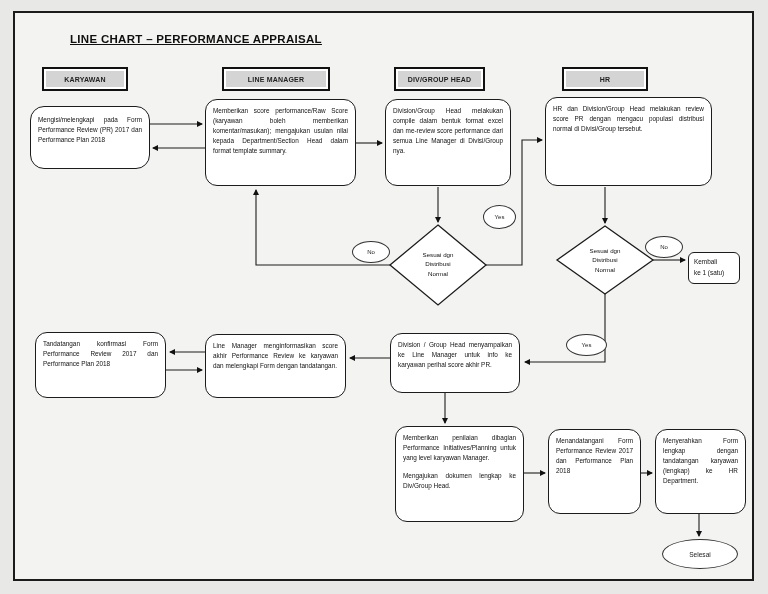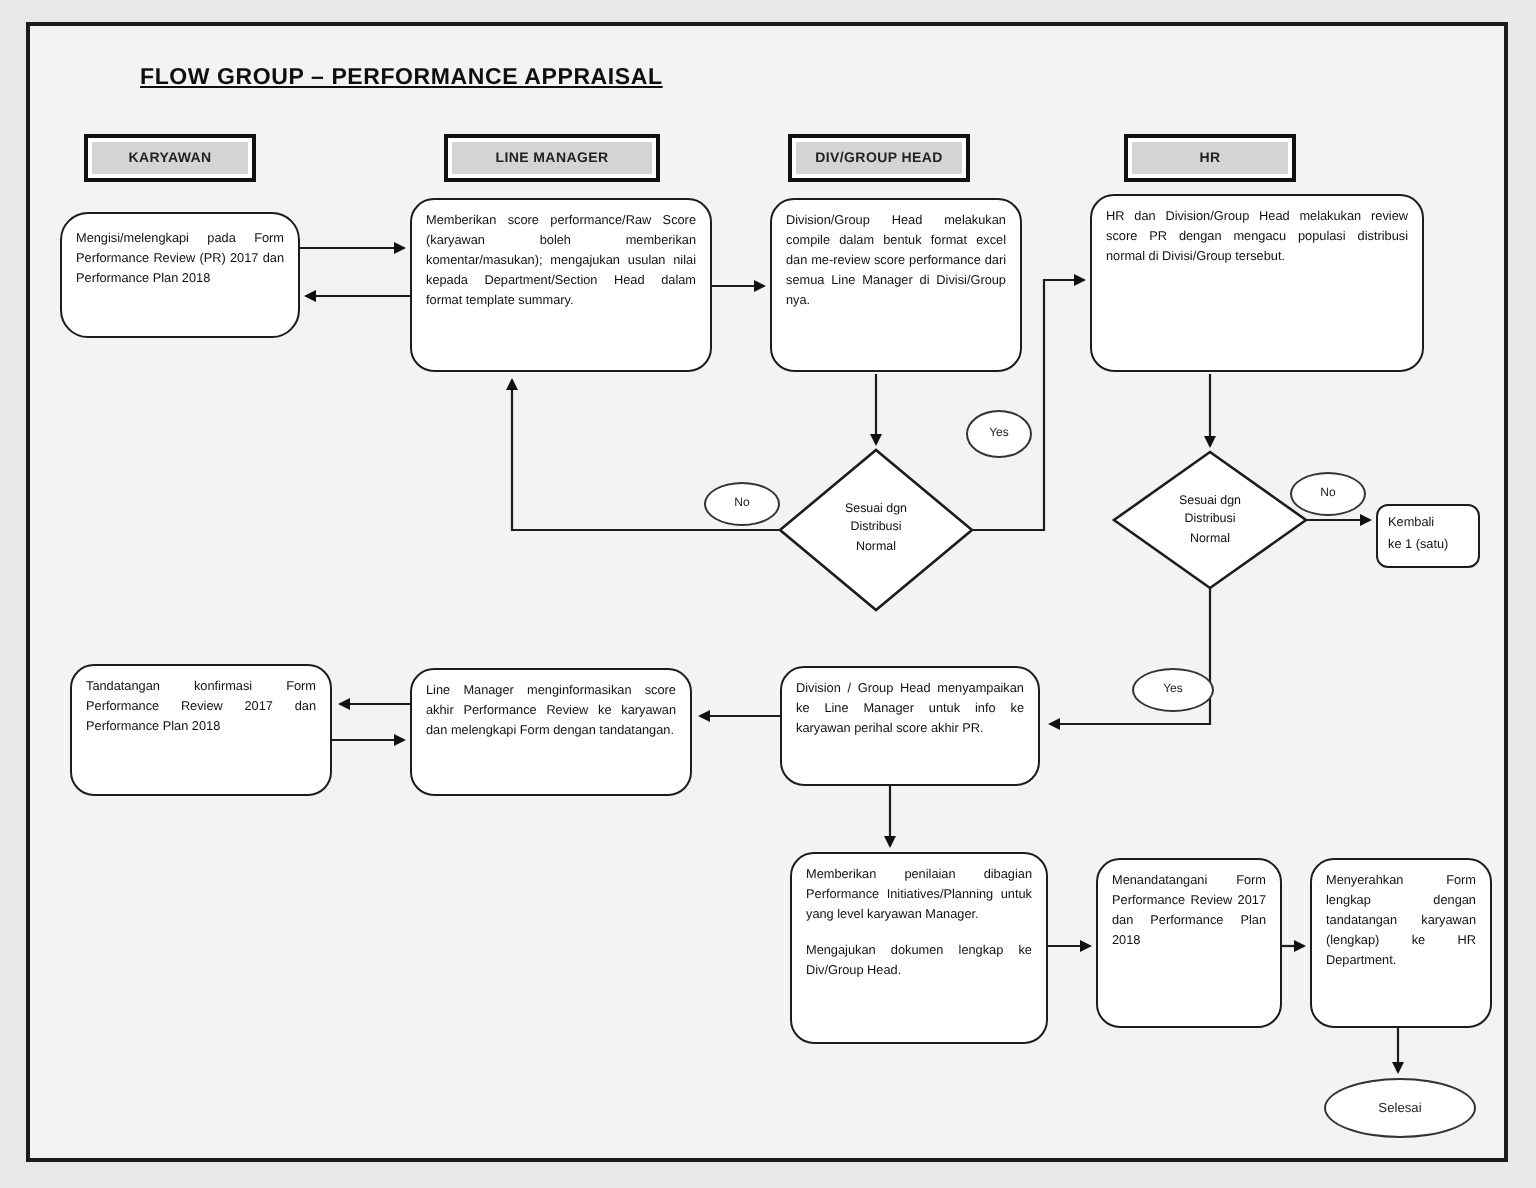--- a/index.html
+++ b/index.html
@@ -68,21 +68,21 @@
   .o-no2{left:645px;top:236px;width:38px;height:22px;}
   .o-yes2{left:566px;top:334px;width:41px;height:22px;}
   .o-selesai{left:662px;top:539px;width:76px;height:30px;border-width:1.3px;font-size:6.6px;}
   .overlay{position:absolute;left:0;top:0;pointer-events:none;}
 </style>
 </head>
 <body>
 
 <div class="page"></div>
 
-<div class="title">FLOW GROUP – PERFORMANCE APPRAISAL</div>
+<div class="title">LINE CHART – PERFORMANCE APPRAISAL</div>
 
 <div class="lane lane-karyawan">
   <div class="strip">KARYAWAN</div>
 </div>
 <div class="lane lane-lm">
   <div class="strip">LINE MANAGER</div>
 </div>
 <div class="lane lane-dgh">
   <div class="strip">DIV/GROUP HEAD</div>
 </div>

